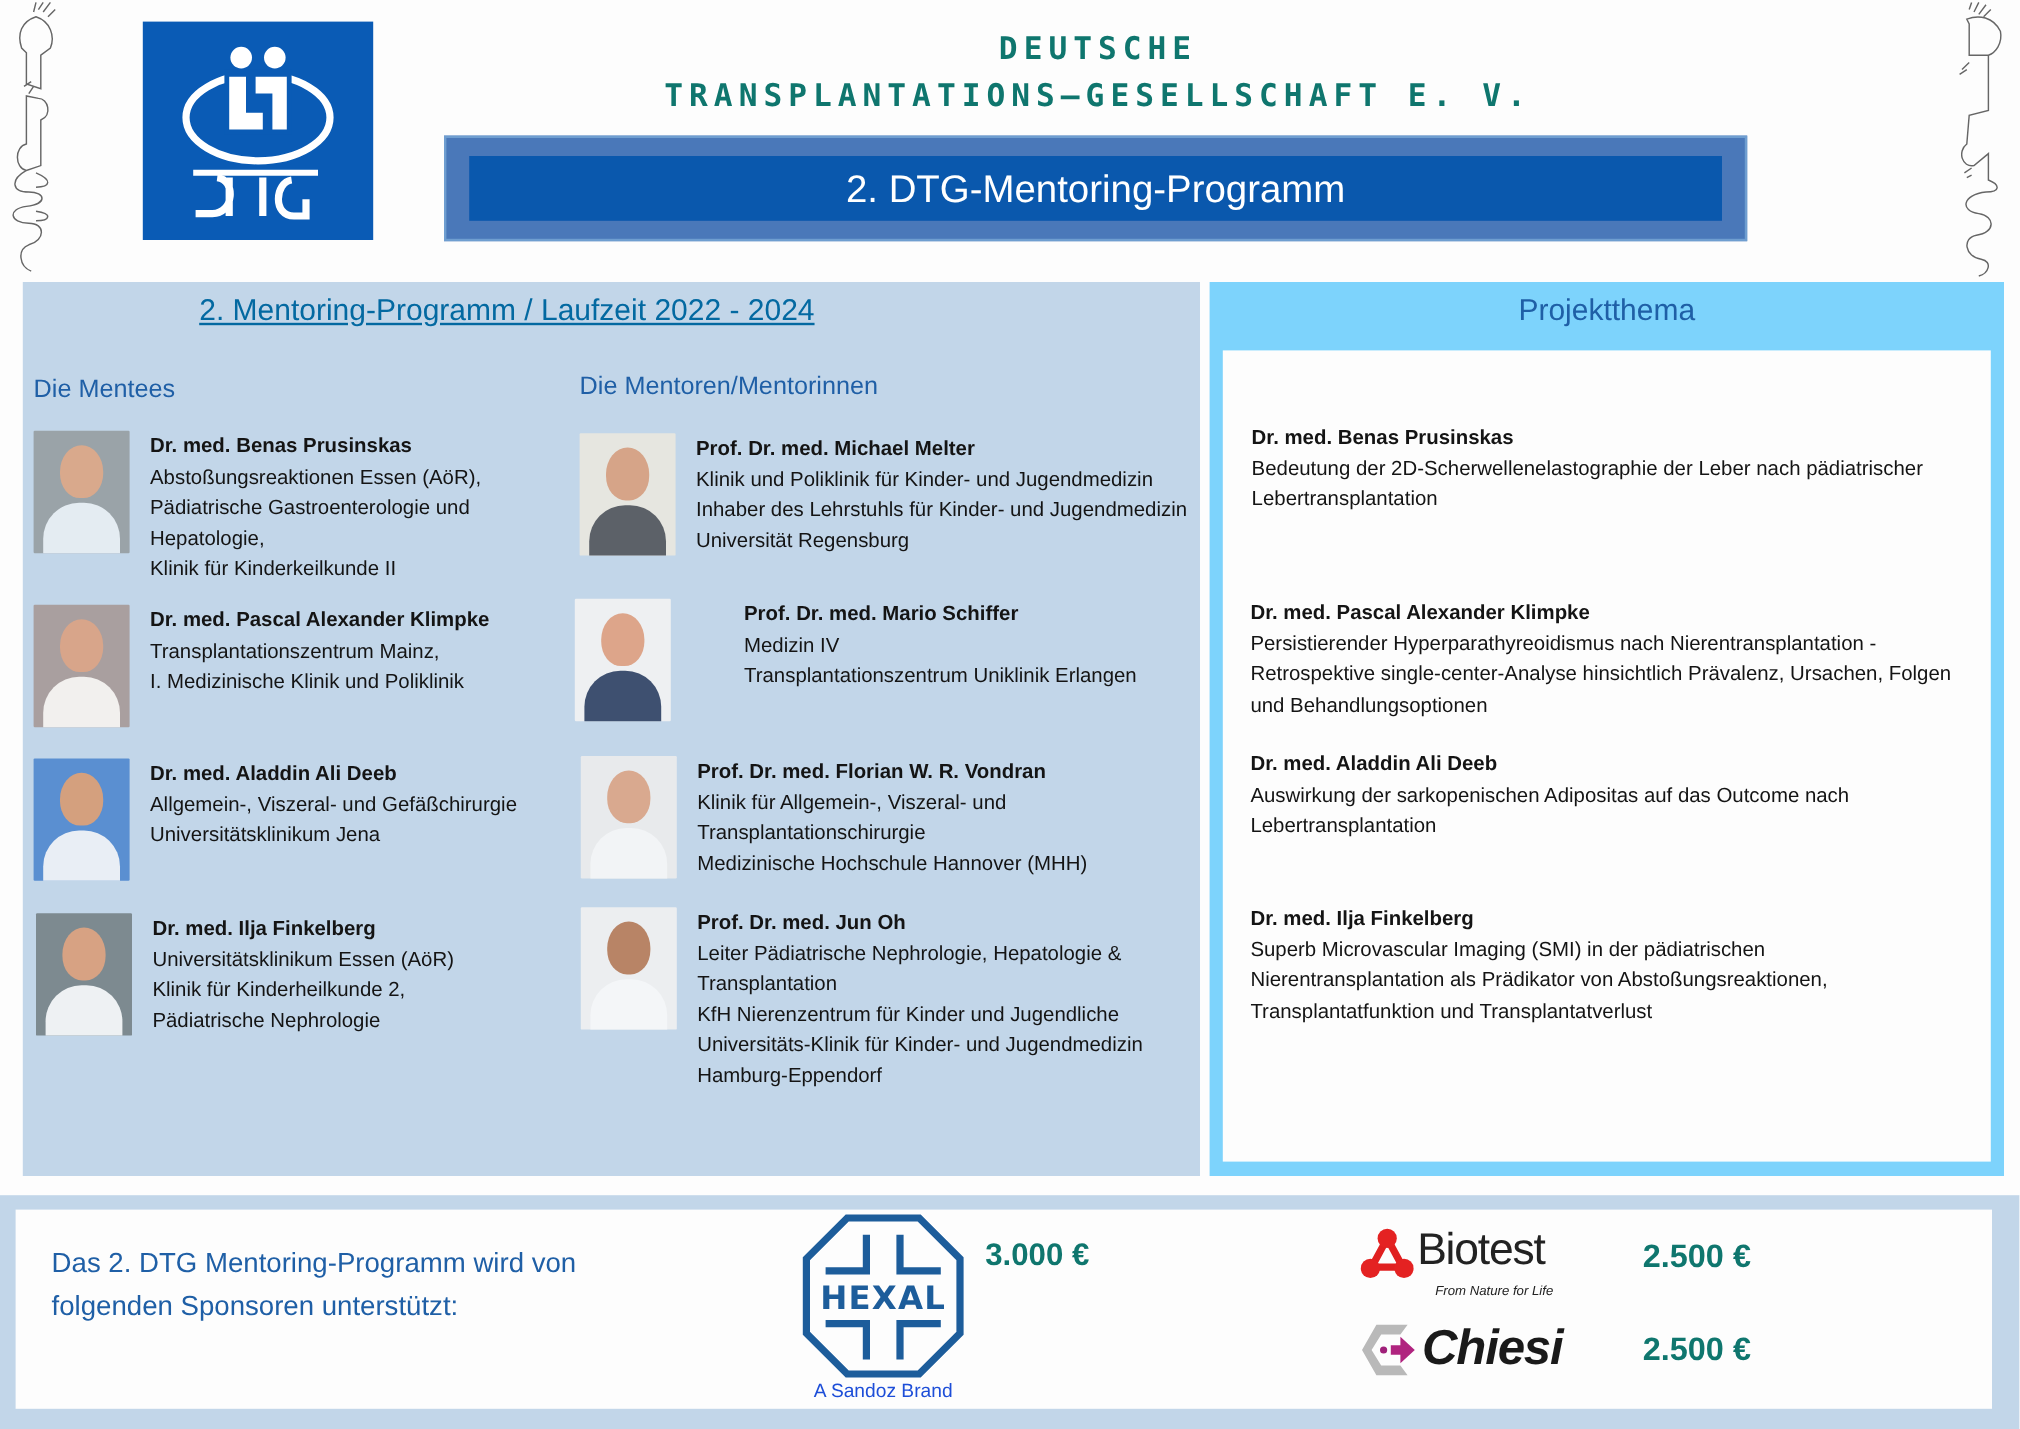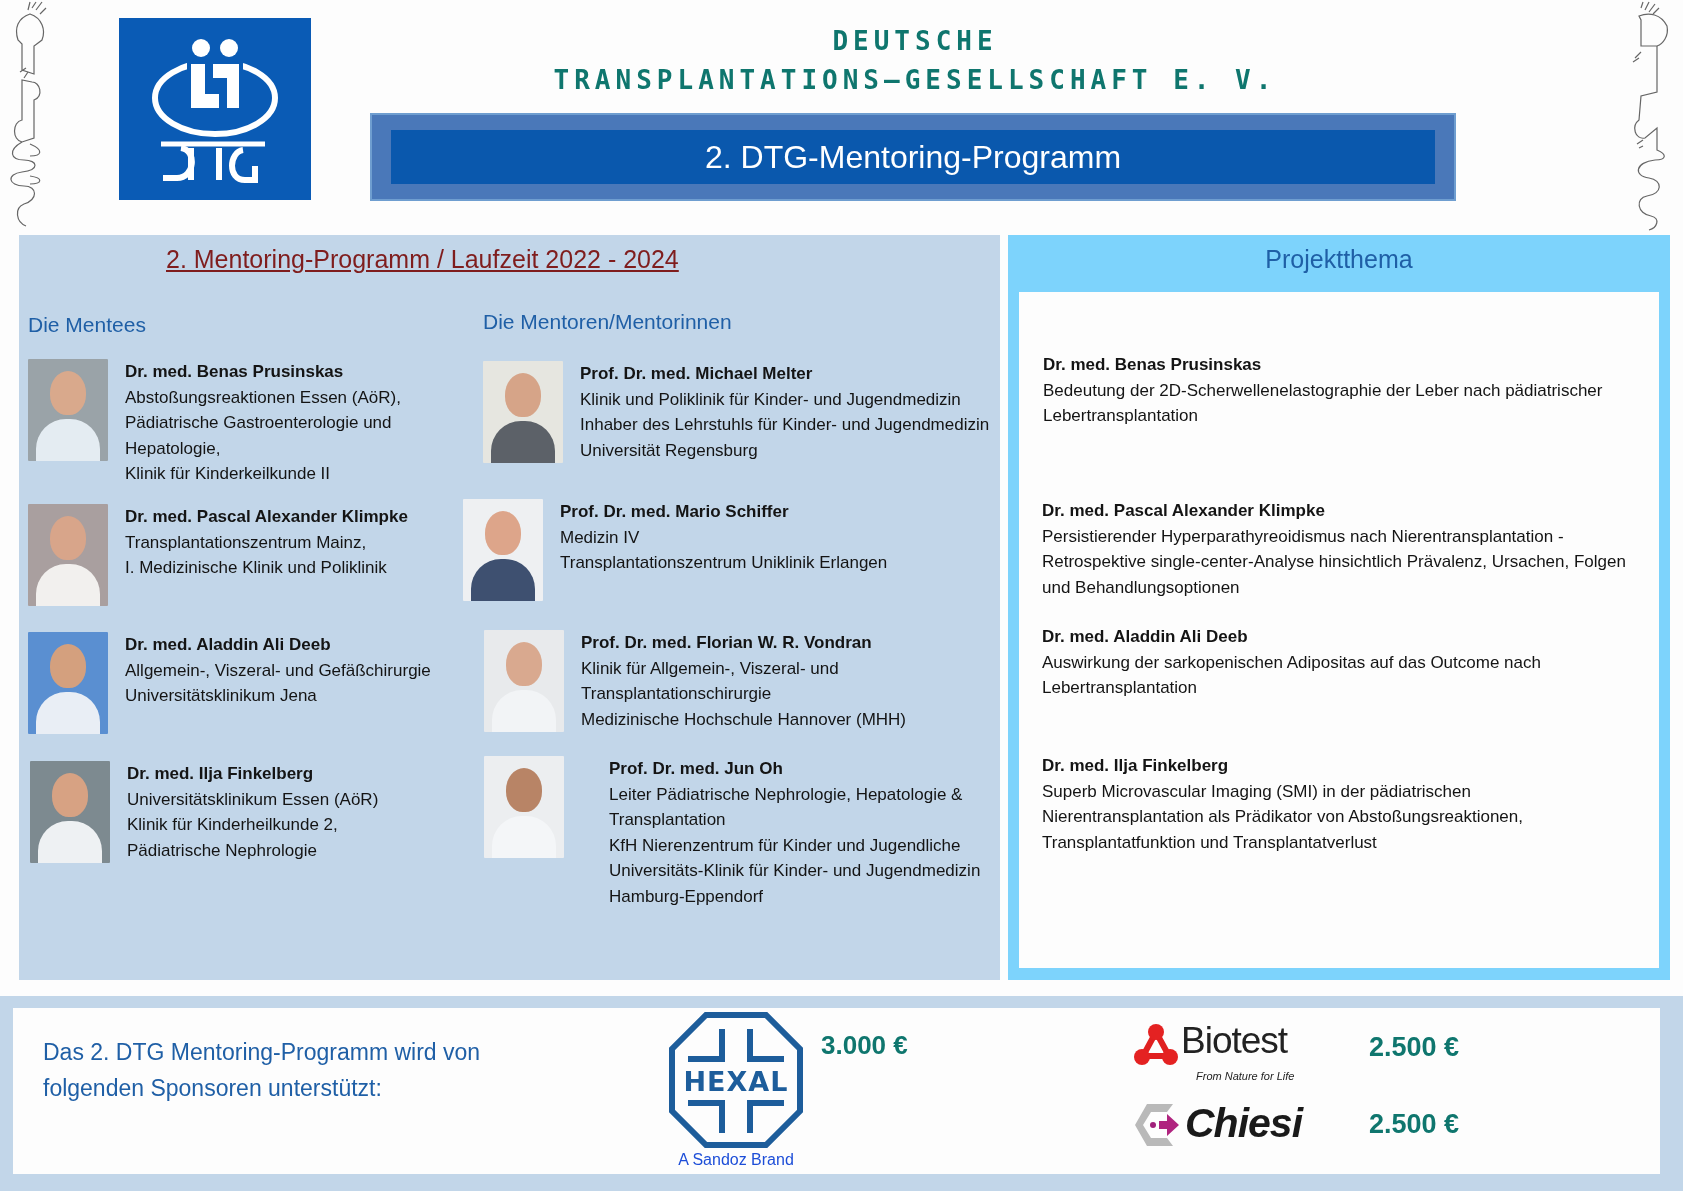--- a/index.html
+++ b/index.html
@@ -21,21 +21,21 @@
     font-size: 26px; letter-spacing: 5px; line-height: 39px; }
 
   .banner-outer { left: 370px; top: 113px; width: 1086px; height: 88px; background: #4a78b9;
     border: 2px solid #6f9ed0; }
   .banner-inner { position: absolute; left: 19px; top: 15px; right: 19px; bottom: 15px;
     background: #0a58ad; color: #fff; font-size: 32px; font-family: "Liberation Sans", sans-serif;
     display: flex; align-items: center; justify-content: center; }
 
   
   .panel-left { left: 19px; top: 235px; width: 981px; height: 745px; background: #c2d6e9; }
-  .panel-title { position: absolute; left: 147px; top: 10px; font-size: 25px; color: #7f1d1d;
+  .panel-title { position: absolute; left: 147px; top: 10px; font-size: 25px; color: #0369a1;
     text-decoration: underline; font-family: "Liberation Sans", sans-serif; }
   .col-heading { position: absolute; font-size: 21px; color: #1f5fa6; font-family: "Liberation Sans", sans-serif; }
 
   .person { position: absolute; display: flex; }
   .photo { width: 80px; height: 102px; flex: 0 0 auto; border-radius: 1px; overflow: hidden; position: relative; }
   .photo .head { position: absolute; left: 22px; top: 12px; width: 36px; height: 44px; border-radius: 50% 50% 46% 46%; }
   .photo .body { position: absolute; left: 8px; top: 60px; width: 64px; height: 50px; border-radius: 30px 30px 0 0; }
   .pinfo { margin-left: 17px; font-size: 17px; line-height: 25.5px; font-family: "Liberation Sans", sans-serif; color: #141414; }
   .pinfo .name { font-weight: bold; }
   .pinfo .line { white-space: nowrap; }
@@ -169,21 +169,21 @@
         <div class="body" style="background:#5c6168;"></div>
     </div>
     <div class="pinfo">
       <div class="name">Prof. Dr. med. Michael Melter</div>
       <div class="line">Klinik und Poliklinik für Kinder- und Jugendmedizin</div>
       <div class="line">Inhaber des Lehrstuhls für Kinder- und Jugendmedizin</div>
       <div class="line">Universität Regensburg</div>
     </div>
   </div>
 
-  <div class="person" style="left:444px; top:264px;">
+  <div class="person" style="left:460px; top:264px;gap:44px;">
     <div class="photo" style="background:#eef0f2;">
       <div class="head" style="background:#dda58a;"></div>
         <div class="body" style="background:#3e5070;"></div>
     </div>
     <div class="pinfo">
       <div class="name">Prof. Dr. med. Mario Schiffer</div>
       <div class="line">Medizin IV</div>
       <div class="line">Transplantationszentrum Uniklinik Erlangen</div>
     </div>
   </div>
@@ -194,21 +194,21 @@
         <div class="body" style="background:#f2f4f6;"></div>
     </div>
     <div class="pinfo">
       <div class="name">Prof. Dr. med. Florian W. R. Vondran</div>
       <div class="line">Klinik für Allgemein-, Viszeral- und</div>
       <div class="line">Transplantationschirurgie</div>
       <div class="line">Medizinische Hochschule Hannover (MHH)</div>
     </div>
   </div>
 
-  <div class="person" style="left:465px; top:521px;gap:28px;">
+  <div class="person" style="left:465px; top:521px;">
     <div class="photo" style="background:#eceef0;">
       <div class="head" style="background:#b88466;"></div>
         <div class="body" style="background:#f4f6f8;"></div>
     </div>
     <div class="pinfo">
       <div class="name">Prof. Dr. med. Jun Oh</div>
       <div class="line">Leiter Pädiatrische Nephrologie, Hepatologie &amp;</div>
       <div class="line">Transplantation</div>
       <div class="line">KfH Nierenzentrum für Kinder und Jugendliche</div>
       <div class="line">Universitäts-Klinik für Kinder- und Jugendmedizin</div>

